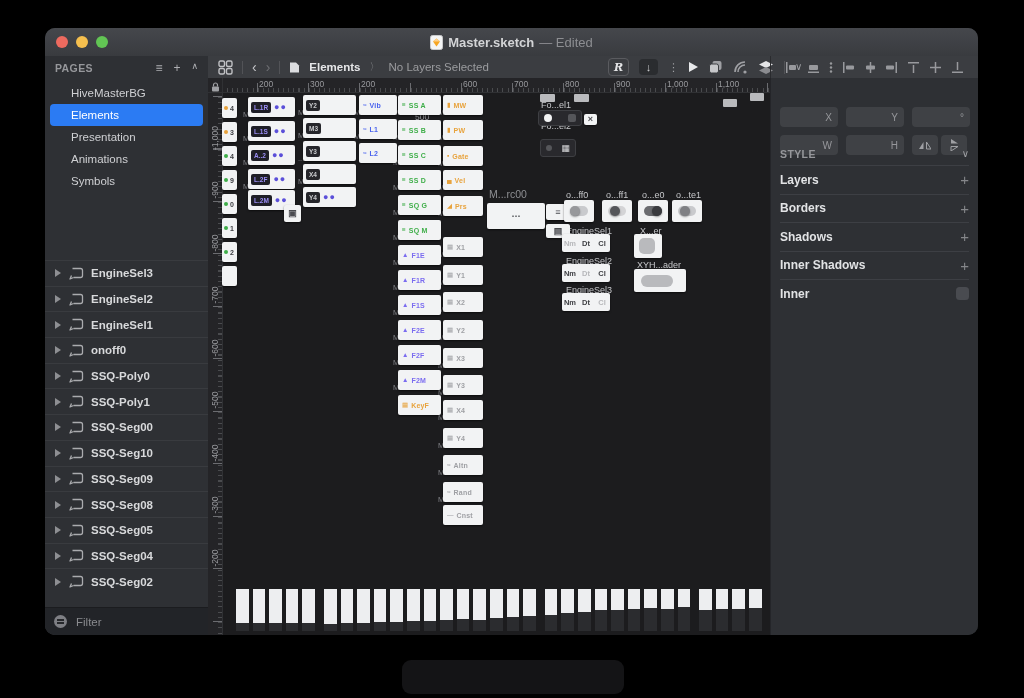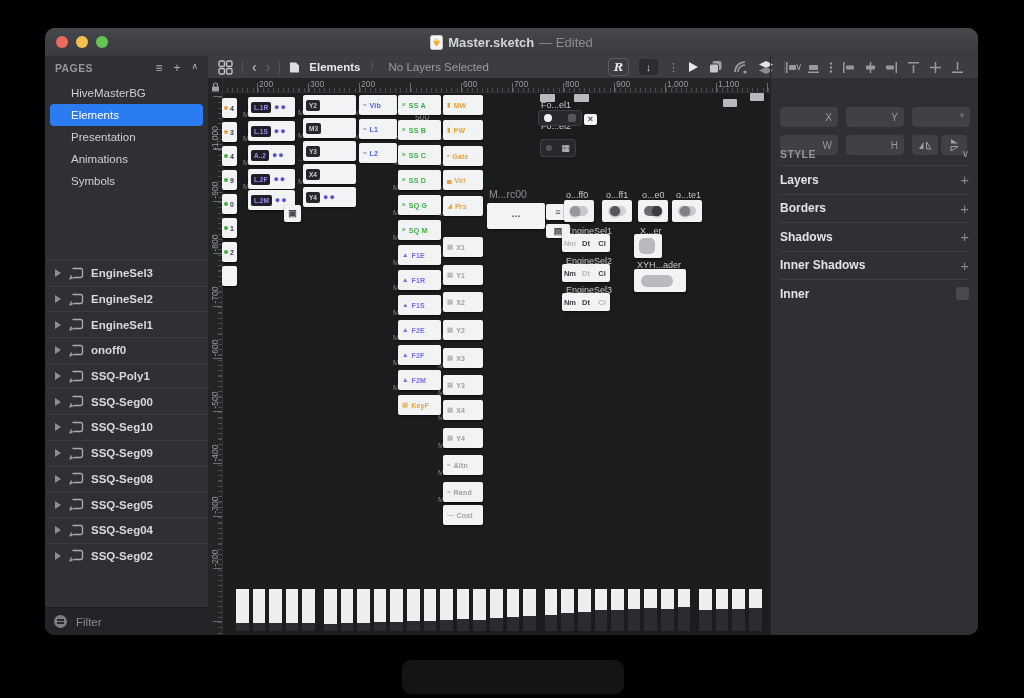--- a/index.html
+++ b/index.html
@@ -194,20 +194,28 @@
               <path d="M5.5 10.5 L2 12 L3.5 8.5" fill="none" stroke="#aaabae" stroke-width="1.3" stroke-linejoin="round"></path>
             </svg>
             <span class="layer-name">onoff0</span>
           </div>
           <div class="layer-row">
             <span class="disclosure"></span>
             <svg class="ab-icon" width="16" height="13" viewBox="0 0 16 13">
               <path d="M4.5 1.5 h8 a2 2 0 0 1 2 2 v5 a2 2 0 0 1 -2 2 h-7" fill="none" stroke="#aaabae" stroke-width="1.3"></path>
               <path d="M5.5 10.5 L2 12 L3.5 8.5" fill="none" stroke="#aaabae" stroke-width="1.3" stroke-linejoin="round"></path>
             </svg>
+            <span class="layer-name">SSQ-Poly0</span>
+          </div>
+          <div class="layer-row">
+            <span class="disclosure"></span>
+            <svg class="ab-icon" width="16" height="13" viewBox="0 0 16 13">
+              <path d="M4.5 1.5 h8 a2 2 0 0 1 2 2 v5 a2 2 0 0 1 -2 2 h-7" fill="none" stroke="#aaabae" stroke-width="1.3"></path>
+              <path d="M5.5 10.5 L2 12 L3.5 8.5" fill="none" stroke="#aaabae" stroke-width="1.3" stroke-linejoin="round"></path>
+            </svg>
             <span class="layer-name">SSQ-Poly1</span>
           </div>
           <div class="layer-row">
             <span class="disclosure"></span>
             <svg class="ab-icon" width="16" height="13" viewBox="0 0 16 13">
               <path d="M4.5 1.5 h8 a2 2 0 0 1 2 2 v5 a2 2 0 0 1 -2 2 h-7" fill="none" stroke="#aaabae" stroke-width="1.3"></path>
               <path d="M5.5 10.5 L2 12 L3.5 8.5" fill="none" stroke="#aaabae" stroke-width="1.3" stroke-linejoin="round"></path>
             </svg>
             <span class="layer-name">SSQ-Seg00</span>
           </div>

